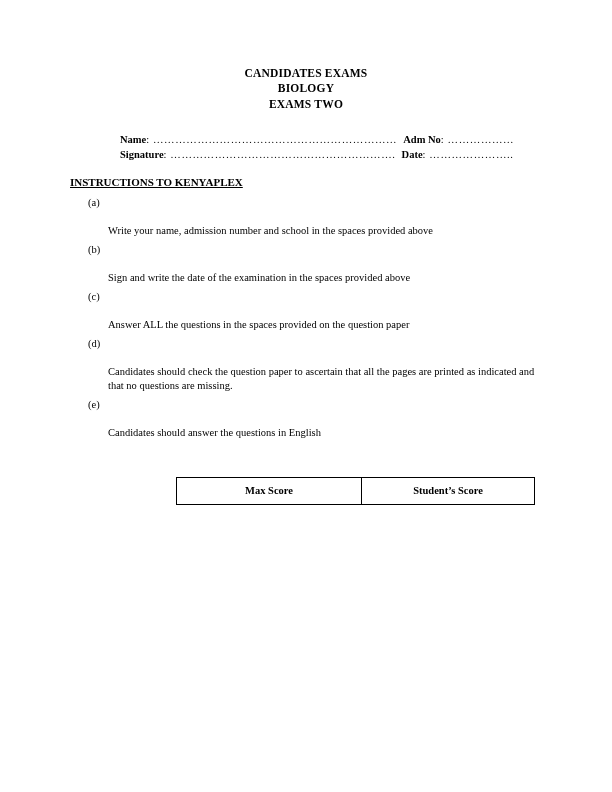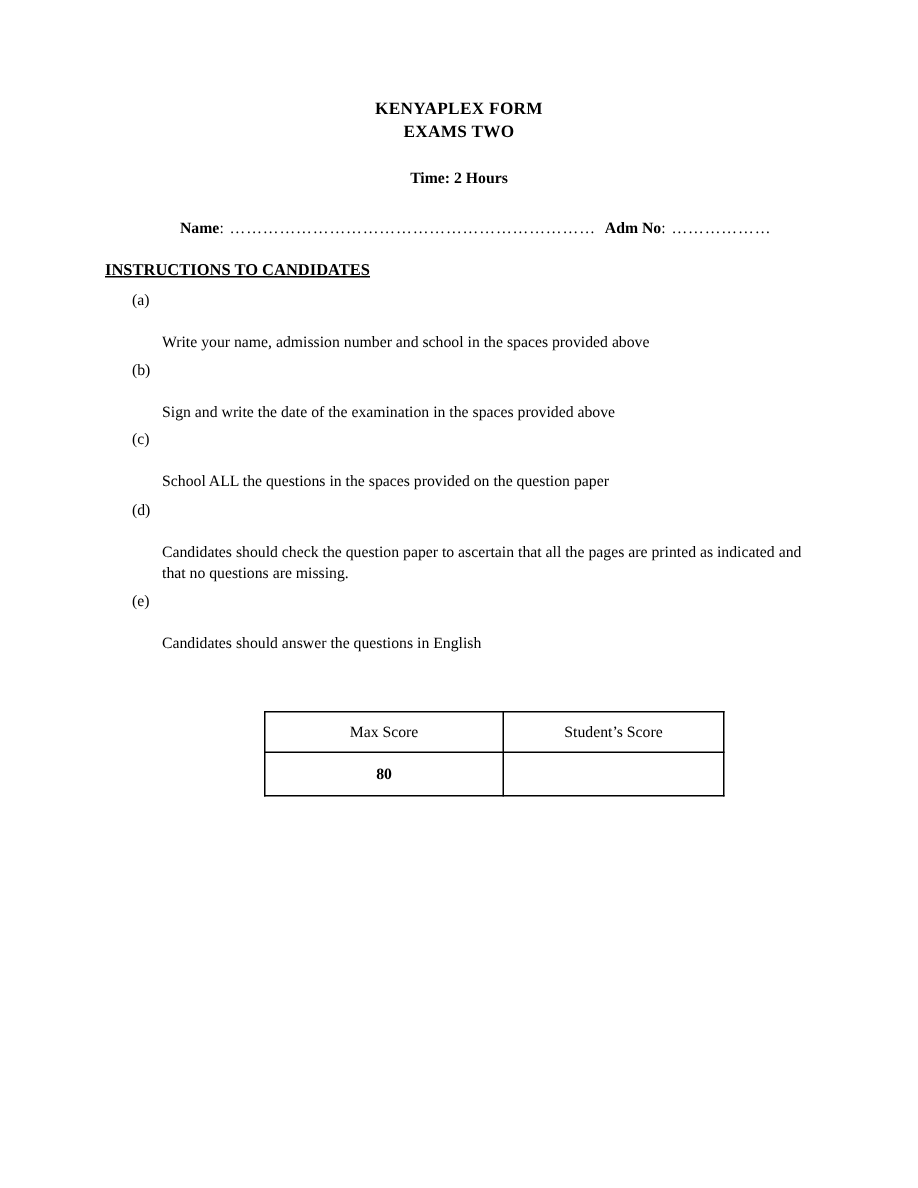--- a/index.html
+++ b/index.html
@@ -101,87 +101,90 @@
     border-collapse: collapse;
     font-size: 10.5px;
   }
   table.score td {
     border: 1px solid #000;
     height: 26px;
     text-align: center;
     vertical-align: middle;
   }
   table.score td.head {
-    font-weight: normal;
-    padding: 0 12px;
+    font-weight: bold;
+    padding: 0 25px;
   }
   .col1 { width: 134px; }
   .col2 { width: 122px; }
 </style>
 </head>
 <body>
 
 <div class="page">
 
   <div class="header">
-    <div class="hline">KENYAPLEX FORM</div>
+    <div class="hline">CANDIDATES EXAMS</div>
+    <div class="hline">BIOLOGY</div>
     <div class="hline">EXAMS TWO</div>
   </div>
 
-  <div class="time-line">Time: 2 Hours</div>
 
   <div class="details">
 
     <div class="drow">
       <span class="dlabel">Name</span>
       <span class="dots">: …………………………………………………………</span>
       <span class="gap-sm"></span>
       <span class="dlabel">Adm No</span>
       <span class="dots">: ………………</span>
     </div>
 
 
+    <div class="drow">
+      <span class="dlabel">Signature</span>
+      <span class="dots">: …………………………………………………….</span>
+      <span class="gap-sm"></span>
+      <span class="dlabel">Date</span>
+      <span class="dots">: …………………..</span>
+    </div>
 
   </div>
 
   <div class="instr-title">
-    <span>INSTRUCTIONS TO CANDIDATES</span>
+    <span>INSTRUCTIONS TO KENYAPLEX</span>
   </div>
 
   <div class="instr-list">
     <div class="instr-item">
       <span class="instr-marker">(a)</span>
       <span class="instr-text">Write your name, admission number and school in the spaces provided above</span>
     </div>
     <div class="instr-item">
       <span class="instr-marker">(b)</span>
       <span class="instr-text">Sign and write the date of the examination in the spaces provided above</span>
     </div>
     <div class="instr-item">
       <span class="instr-marker">(c)</span>
-      <span class="instr-text">School ALL the questions in the spaces provided on the question paper</span>
+      <span class="instr-text">Answer ALL the questions in the spaces provided on the question paper</span>
     </div>
     <div class="instr-item">
       <span class="instr-marker">(d)</span>
       <span class="instr-text">Candidates should check the question paper to ascertain that all the pages are printed as indicated and that no questions are missing.</span>
     </div>
     <div class="instr-item">
       <span class="instr-marker">(e)</span>
       <span class="instr-text">Candidates should answer the questions in English</span>
     </div>
   </div>
 
   <div class="table-wrap">
     <table class="score">
       <tbody>
           <tr>
         <td class="head col1">Max Score</td>
         <td class="head col2">Student’s Score</td>
       </tr>
-      <tr>
-        <td class="col1" style="font-weight:bold;">80</td>
-        <td class="col2"></td>
-      </tr>
     </tbody>
       </table>
   </div>
 
 </div>
 
 </body></html>

